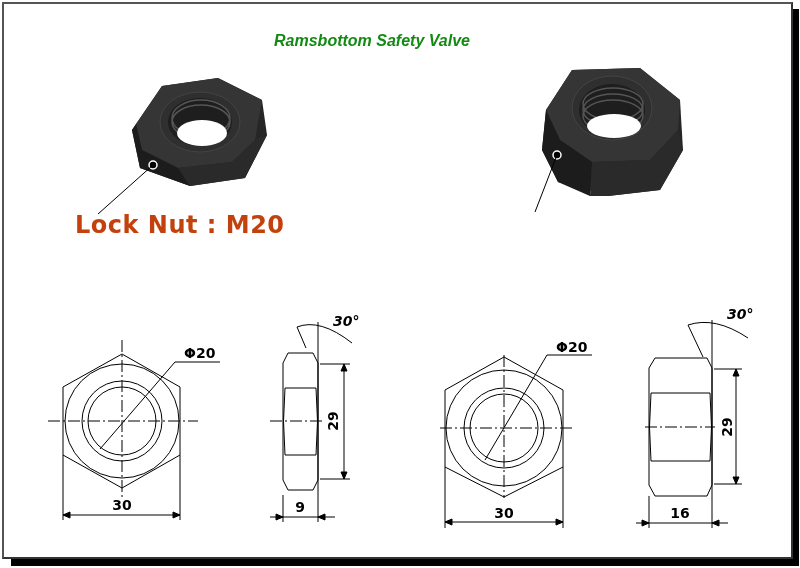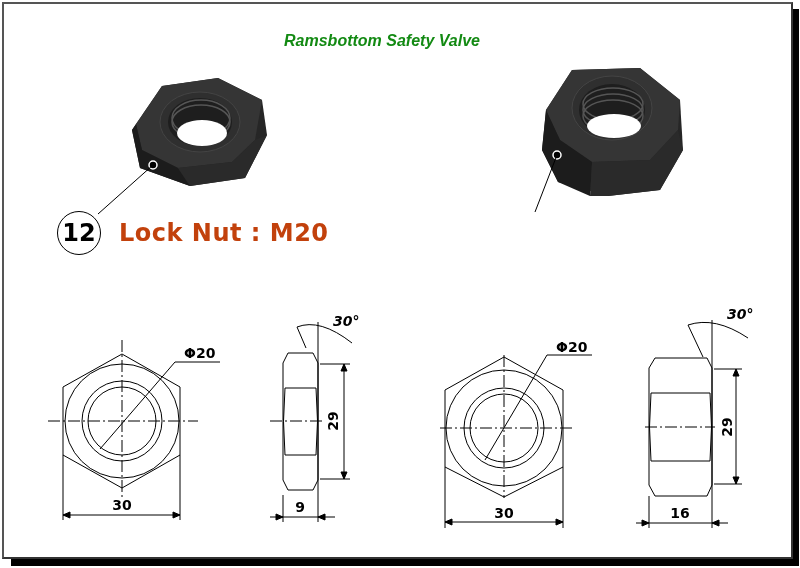--- a/index.html
+++ b/index.html
@@ -1,20 +1,20 @@
 <!DOCTYPE html>
 <html><head>
 <meta charset="utf-8">
 <style>
   html, body { margin:0; padding:0; background:#ffffff; }
   body { width:800px; height:568px; position:relative; overflow:hidden; font-family:"Liberation Sans", sans-serif; }
   .shadow-r { position:absolute; left:791px; top:9px; width:8px; height:557px; background:#000; }
   .shadow-b { position:absolute; left:11px; top:558px; width:788px; height:8px; background:#000; }
   .frame { position:absolute; left:2px; top:2px; width:787px; height:553px; border:2px solid #555; border-right-color:#333; border-bottom-color:#333; background:#fff; box-sizing:content-box; }
-  .title { position:absolute; left:12px; width:740px; top:32px; text-align:center; color:#138a13; font-style:italic; font-weight:bold; font-size:16px; font-family:"Liberation Sans", sans-serif; }
+  .title { position:absolute; left:2px; width:740px; top:32px; text-align:center; color:#138a13; font-style:italic; font-weight:bold; font-size:16px; font-family:"Liberation Sans", sans-serif; }
   .callout { position:absolute; display:flex; align-items:center; }
   .balloon { width:44px; height:44px; border:1.5px solid #000; border-radius:50%; display:flex; align-items:center; justify-content:center; font-weight:bold; font-size:24px; color:#000; box-sizing:border-box; font-family:"DejaVu Sans", sans-serif; }
   .part-label { margin-left:18px; font-weight:bold; font-size:24px; color:#c2410c; font-family:"DejaVu Sans", sans-serif; letter-spacing:0.5px; }
   svg.drawing { position:absolute; left:0; top:0; }
   .dim { font-family:"DejaVu Sans", sans-serif; font-weight:bold; font-size:14px; fill:#000; }
 </style>
 </head>
 <body>
 
 <div class="shadow-r"></div>
@@ -135,17 +135,16 @@
     <polygon points="736,484 733,477 739,477" fill="#000"></polygon>
     <line x1="688" y1="325" x2="703" y2="357"></line>
     <path d="M688,325 Q715,316 748,338"></path>
   </g>
   <text class="dim" x="680" y="518" text-anchor="middle">16</text>
   <text class="dim" transform="translate(732,427) rotate(-90)" text-anchor="middle">29</text>
   <text class="dim" x="727" y="319" font-style="italic">30°</text>
 </svg>
 
 <div class="callout" style="left:57px; top:211px;">
-  <div class="balloon">12</div>
   <div class="part-label">Lock Nut : M20</div>
 </div>
 <div class="callout" style="left:502px; top:211px;">
 </div>
 
 </body></html>

